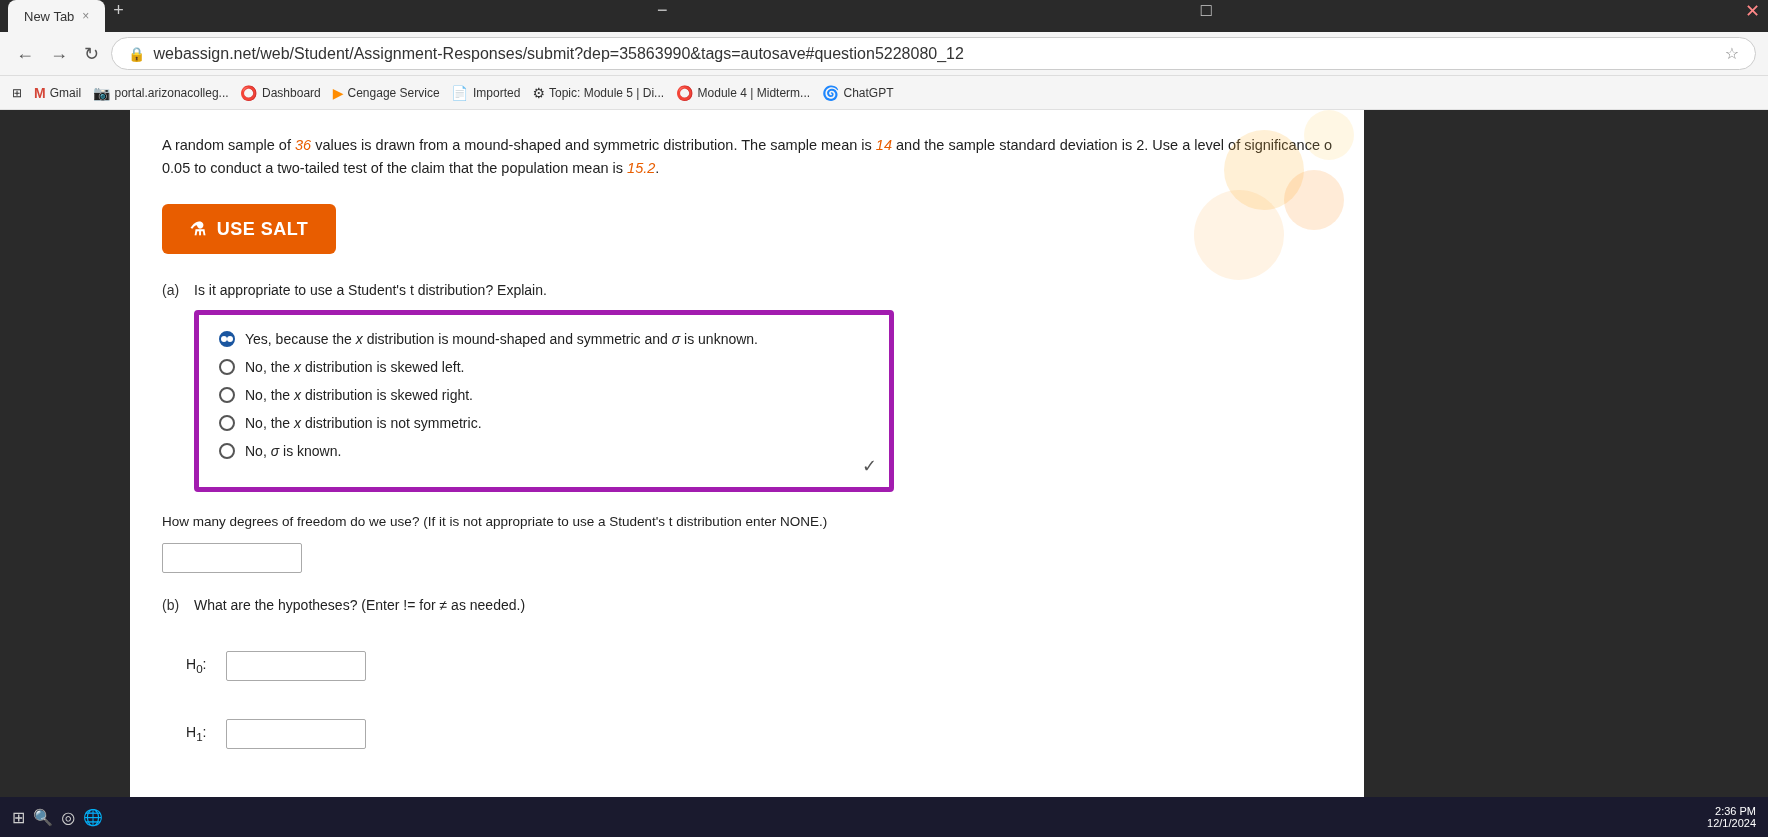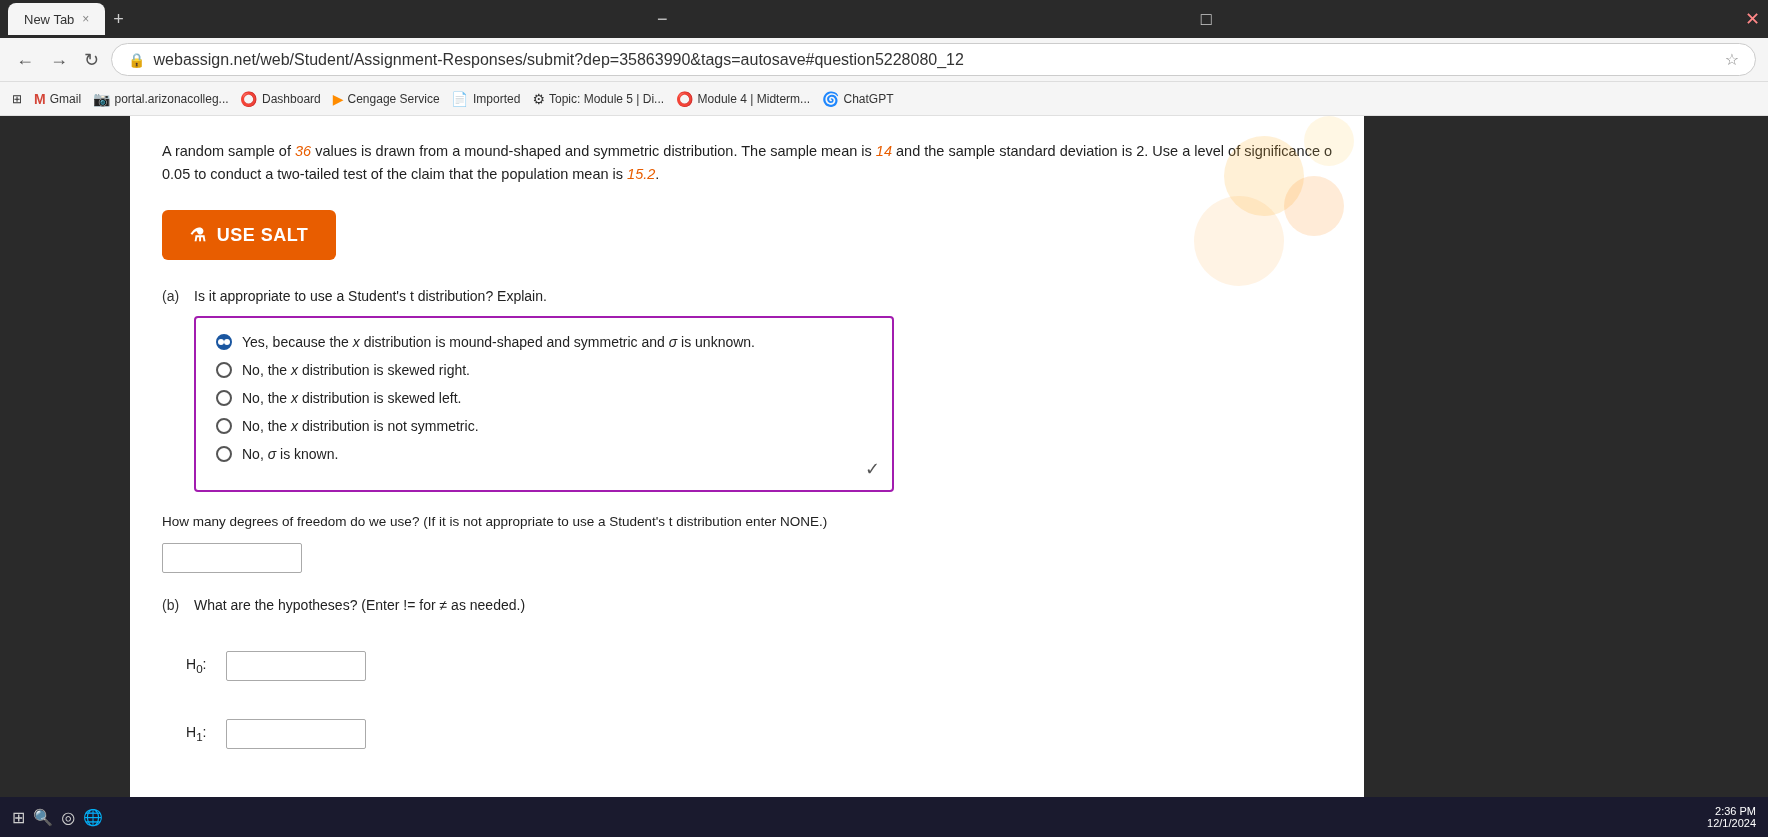--- a/index.html
+++ b/index.html
@@ -5,23 +5,22 @@
     * { box-sizing: border-box; margin: 0; padding: 0; }
     body { font-family: Arial, sans-serif; background: #2a2a2a; width: 1768px; min-height: 837px; overflow-x: hidden; }
 
     
     .browser-chrome {
       background: #3c3c3c;
       padding: 0;
     }
     .tab-bar {
       display: flex;
-      align-items: center;
       background: #2a2a2a;
-      height: 38px;
+      height: 32px;
       padding: 0 8px;
       gap: 4px;
     }
     .tab-active {
       background: #f5f5f5;
       border-radius: 8px 8px 0 0;
       padding: 6px 16px;
       font-size: 13px;
       color: #333;
       display: flex;
@@ -112,21 +111,21 @@
       font-size: 14px;
       color: #222;
       margin-bottom: 12px;
       display: flex;
       gap: 12px;
       align-items: flex-start;
     }
     .part-letter { font-weight: normal; color: #333; min-width: 20px; }
 
     .radio-group {
-      border: 2px solid #a21caf;
+      border: 5px solid #a21caf;
       border-radius: 4px;
       padding: 16px 20px;
       margin-left: 32px;
       margin-bottom: 20px;
       max-width: 700px;
       position: relative;
     }
     .radio-option {
       display: flex;
       align-items: center;
@@ -360,25 +359,25 @@
 
     <div class="radio-group">
       <div class="radio-option">
         <div class="radio-circle selected">
           <div style="width:6px;height:6px;border-radius:50%;background:#fff;"></div>
         </div>
         <span>Yes, because the <em>x</em> distribution is mound-shaped and symmetric and <em>σ</em> is unknown.</span>
       </div>
       <div class="radio-option">
         <div class="radio-circle"></div>
-        <span>No, the <em>x</em> distribution is skewed right.</span>
+        <span>No, the <em>x</em> distribution is skewed left.</span>
       </div>
       <div class="radio-option">
         <div class="radio-circle"></div>
-        <span>No, the <em>x</em> distribution is skewed left.</span>
+        <span>No, the <em>x</em> distribution is skewed right.</span>
       </div>
       <div class="radio-option">
         <div class="radio-circle"></div>
         <span>No, the <em>x</em> distribution is not symmetric.</span>
       </div>
       <div class="radio-option">
         <div class="radio-circle"></div>
         <span>No, <em>σ</em> is known.</span>
       </div>
       <span class="check-mark">✓</span>

